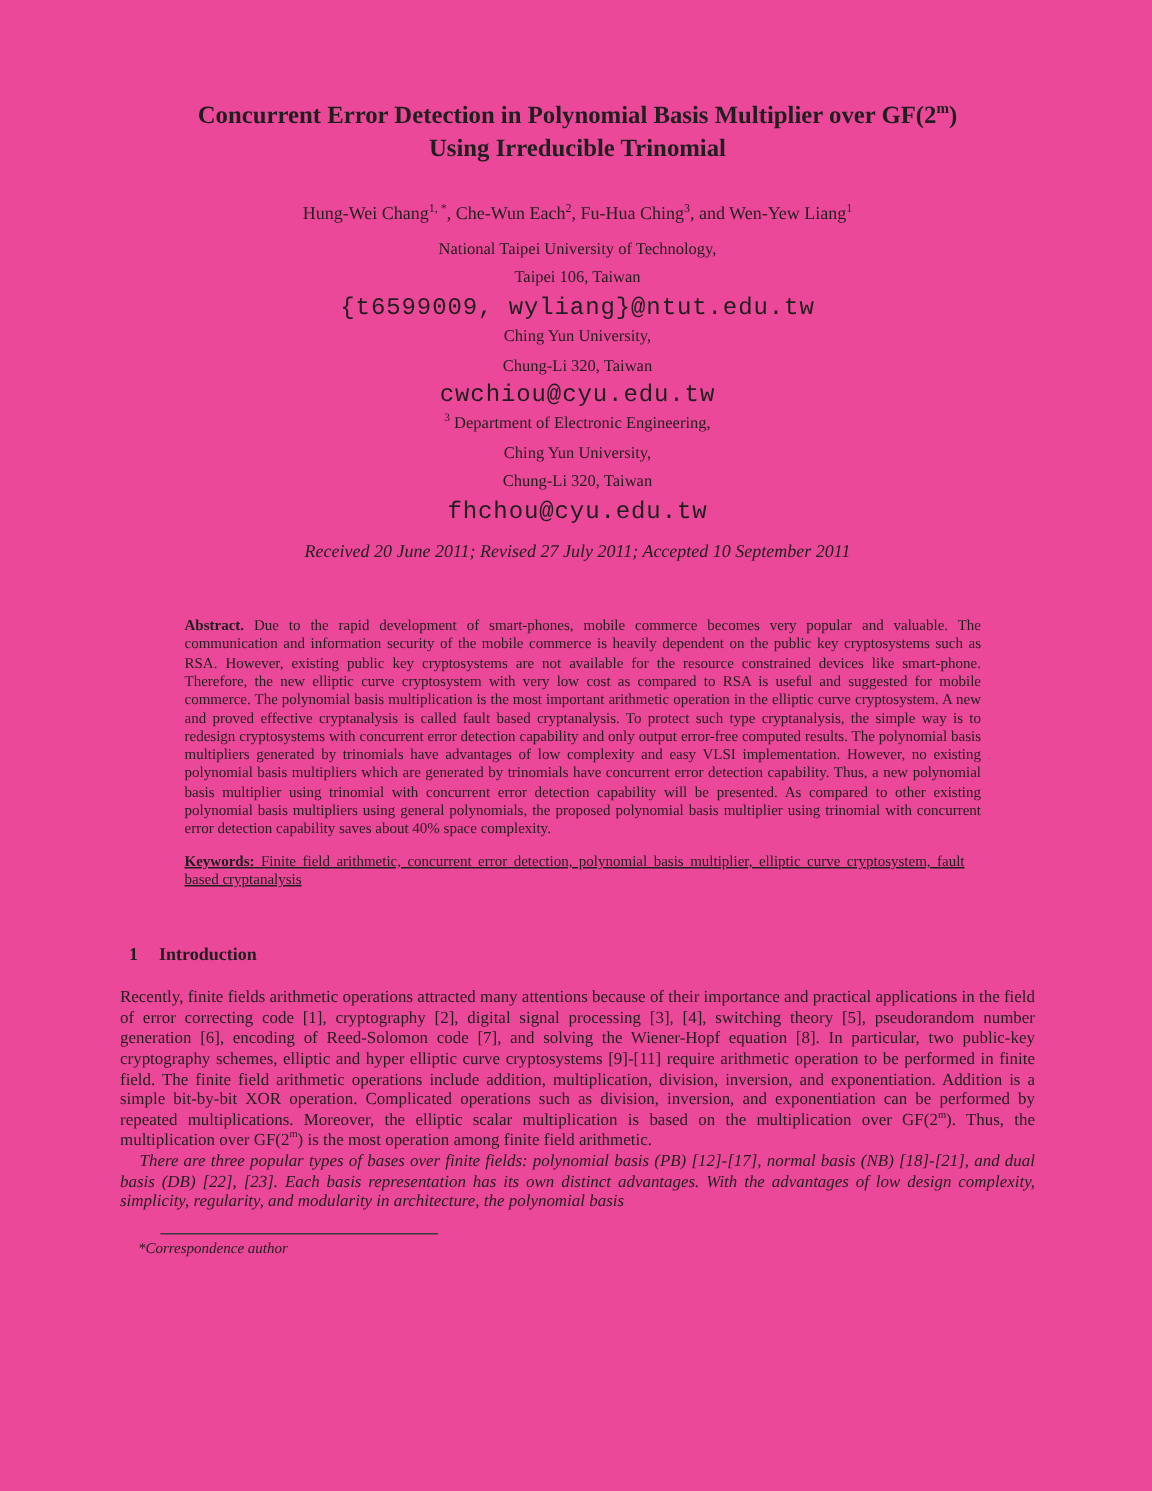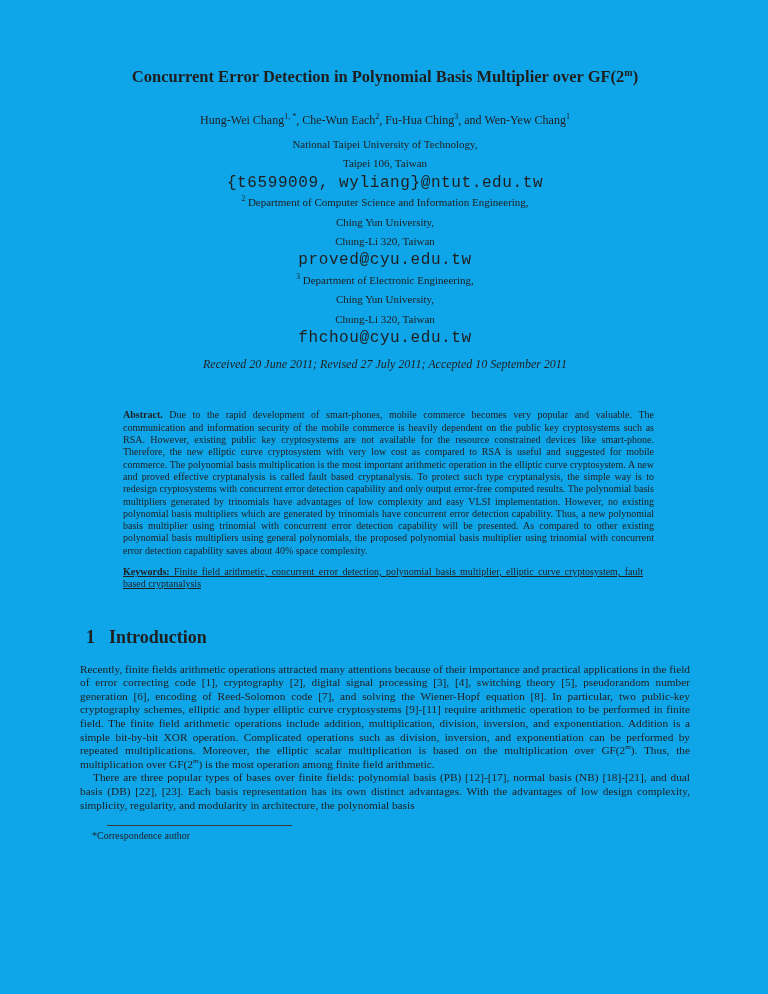--- a/index.html
+++ b/index.html
@@ -4,21 +4,21 @@
 <style>
   html, body {
     margin: 0;
     padding: 0;
     background: #ffffff;
   }
   .page {
     position: relative;
     width: 768px;
     height: 994px;
-    background: #0ea5e9;
+    background: #ec4899;
     color: #1f1f1f;
     font-family: "Liberation Serif", "DejaVu Serif", serif;
     overflow: hidden;
   }
   .content {
     position: absolute;
     left: 80px;
     top: 0;
     width: 610px;
   }
@@ -75,72 +75,73 @@
     line-height: 12.3px;
     text-align: justify;
     text-decoration: underline;
   }
   .bold-label {
     font-weight: bold;
   }
   .section-heading {
     margin-top: 36px;
     padding-left: 6px;
-    font-size: 18px;
+    font-size: 12px;
     font-weight: bold;
   }
   .section-heading .sec-num {
     margin-right: 14px;
   }
   .body-par {
     margin: 0;
     font-size: 11.3px;
     line-height: 13.6px;
     text-align: justify;
   }
   .body-par sup {
     font-size: 7px;
     line-height: 0;
   }
   .first-par {
     margin-top: 15px;
   }
   .indent-par {
     text-indent: 13px;
+    font-style: italic;
   }
   .footnote-rule {
     margin: 13px 0 0 27px;
     width: 185px;
     height: 0;
     border: none;
     border-top: 1.2px solid #3a3a3a;
   }
   .footnote-text {
     margin: 4px 0 0 12px;
     font-size: 10px;
+    font-style: italic;
   }
 </style>
 </head>
 <body>
 
 <div class="page">
   <div class="content">
 
-    <div class="paper-title"><span><span>Concurrent Error Detection in Polynomial Basis Multiplier over GF(2</span><sup>m</sup><span>)</span></span><br></div>
+    <div class="paper-title"><span><span>Concurrent Error Detection in Polynomial Basis Multiplier over GF(2</span><sup>m</sup><span>)</span></span><br><span>Using Irreducible Trinomial</span></div>
 
-    <div class="authors"><span>Hung-Wei Chang</span><sup>1, *</sup><span>, </span><span>Che-Wun Each</span><sup>2</sup><span>, </span><span>Fu-Hua Ching</span><sup>3</sup><span>, and </span><span>Wen-Yew Chang</span><sup>1</sup></div>
+    <div class="authors"><span>Hung-Wei Chang</span><sup>1, *</sup><span>, </span><span>Che-Wun Each</span><sup>2</sup><span>, </span><span>Fu-Hua Ching</span><sup>3</sup><span>, and </span><span>Wen-Yew Liang</span><sup>1</sup></div>
 
     <div class="affiliations">
       <div>National Taipei University of Technology,</div>
       <div>Taipei 106, Taiwan</div>
       <div class="email">{t6599009, wyliang}@ntut.edu.tw</div>
-      <div><sup>2</sup> <span>Department of Computer Science and Information Engineering,</span></div>
       <div>Ching Yun University,</div>
       <div>Chung-Li 320, Taiwan</div>
-      <div class="email">proved@cyu.edu.tw</div>
+      <div class="email">cwchiou@cyu.edu.tw</div>
       <div><sup>3</sup> <span>Department of Electronic Engineering,</span></div>
       <div>Ching Yun University,</div>
       <div>Chung-Li 320, Taiwan</div>
       <div class="email">fhchou@cyu.edu.tw</div>
     </div>
 
     <div class="received">Received 20 June 2011; Revised 27 July 2011; Accepted 10 September 2011</div>
 
     <p class="abstract-block"><span class="bold-label">Abstract.</span> <span>Due to the rapid development of smart-phones, mobile commerce becomes very popular and valuable. The communication and information security of the mobile commerce is heavily dependent on the public key cryptosystems such as RSA. However, existing public key cryptosystems are not available for the resource constrained devices like smart-phone. Therefore, the new elliptic curve cryptosystem with very low cost as compared to RSA is useful and suggested for mobile commerce. The polynomial basis multiplication is the most important arithmetic operation in the elliptic curve cryptosystem. A new and proved effective cryptanalysis is called fault based cryptanalysis. To protect such type cryptanalysis, the simple way is to redesign cryptosystems with concurrent error detection capability and only output error-free computed results. The polynomial basis multipliers generated by trinomials have advantages of low complexity and easy VLSI implementation. However, no existing polynomial basis multipliers which are generated by trinomials have concurrent error detection capability. Thus, a new polynomial basis multiplier using trinomial with concurrent error detection capability will be presented. As compared to other existing polynomial basis multipliers using general polynomials, the proposed polynomial basis multiplier using trinomial with concurrent error detection capability saves about 40% space complexity.</span></p>
 

